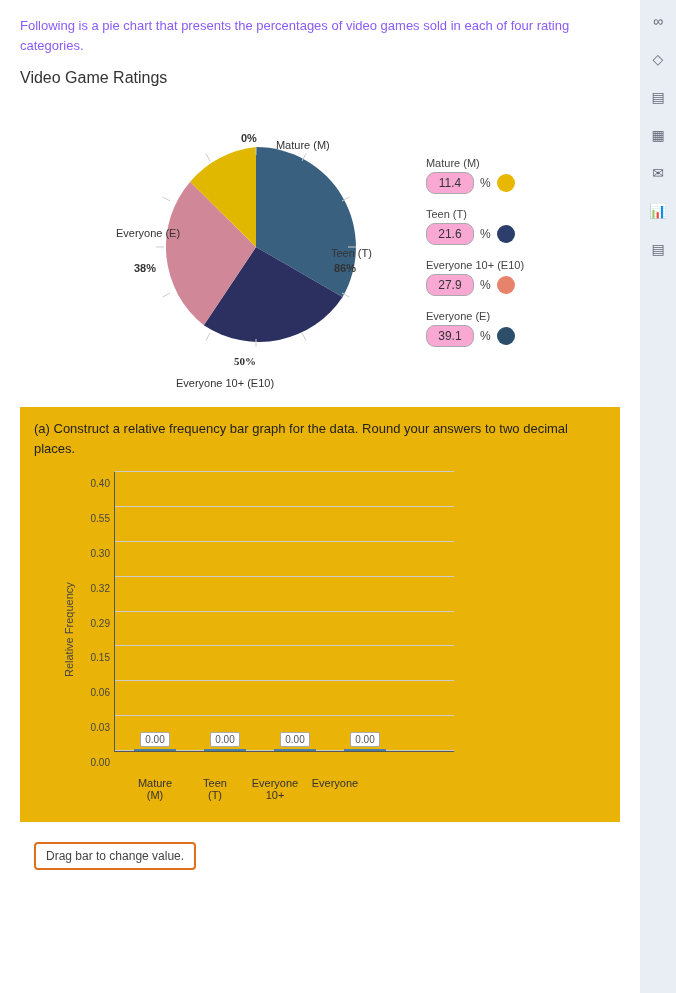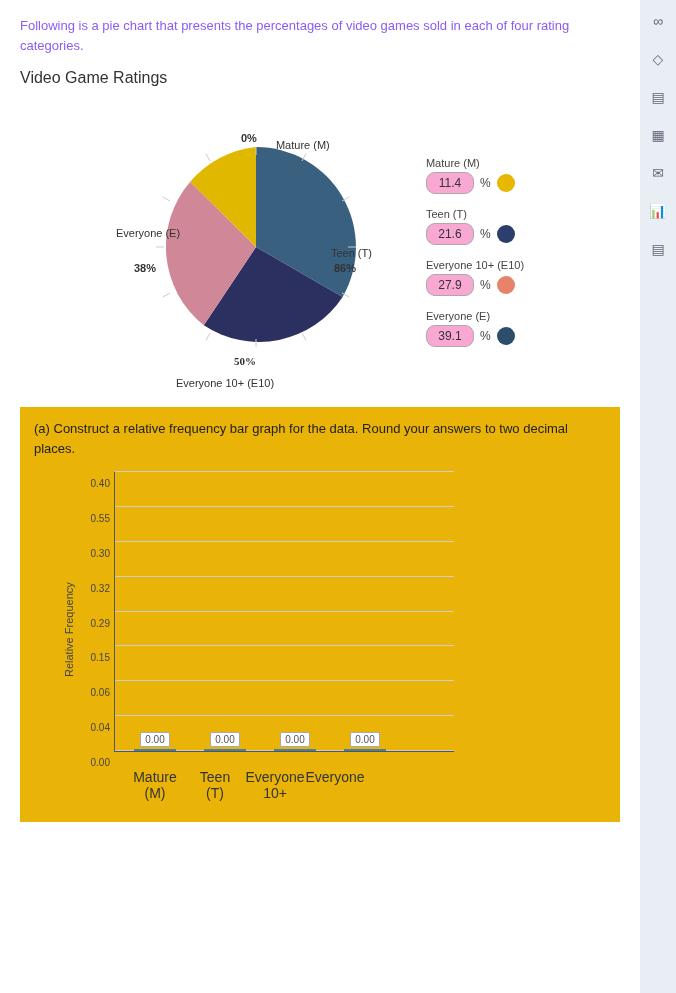--- a/index.html
+++ b/index.html
@@ -248,21 +248,21 @@
       min-height: 2px;
     }
     .x-axis-labels {
       position: absolute;
       bottom: -50px;
       left: 0;
       right: 0;
       display: flex;
     }
     .x-label {
-      font-size: 14px;
+      font-size: 11px;
       color: #333;
       text-align: center;
       width: 60px;
     }
     .drag-bar-hint {
       background: #fff;
       border: 2px solid #e07020;
       border-radius: 4px;
       padding: 5px 10px;
       font-size: 12px;
@@ -409,21 +409,21 @@
           <div class="y-gridline" style="bottom: 50%;">
             <span class="y-tick-label">0.29</span>
           </div>
           <div class="y-gridline" style="bottom: 37.5%;">
             <span class="y-tick-label">0.15</span>
           </div>
           <div class="y-gridline" style="bottom: 25%;">
             <span class="y-tick-label">0.06</span>
           </div>
           <div class="y-gridline" style="bottom: 12.5%;">
-            <span class="y-tick-label">0.04</span>
+            <span class="y-tick-label">0.03</span>
           </div>
           <div class="y-gridline" style="bottom: 0%;">
             <span class="y-tick-label">0.00</span>
           </div>
         </div>
 
         <div class="bar-group" style="left: 10px;">
           <span class="bar-value-label">0.00</span>
           <div class="bar-rect" style="height: 2px;"></div>
         </div>
@@ -444,20 +444,21 @@
         </div>
 
         <div class="x-axis-labels">
           <div class="x-label" style="margin-left:10px;">Mature<br>(M)</div>
           <div class="x-label">Teen<br>(T)</div>
           <div class="x-label">Everyone<br>10+</div>
           <div class="x-label">Everyone</div>
         </div>
       </div>
 
+      <div class="drag-bar-hint">Drag bar to change value.</div>
     </div>
   </div>
 </div>
 
 <div class="sidebar-icons">
   <span class="sidebar-icon">∞</span>
   <span class="sidebar-icon">◇</span>
   <span class="sidebar-icon">▤</span>
   <span class="sidebar-icon">▦</span>
   <span class="sidebar-icon">✉</span>

